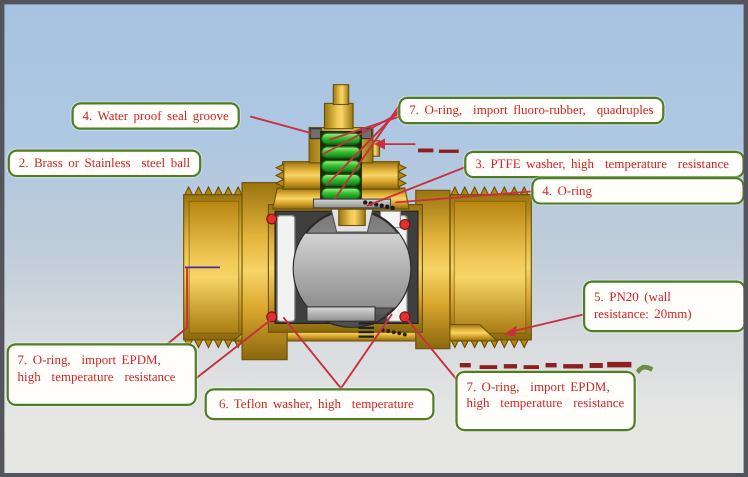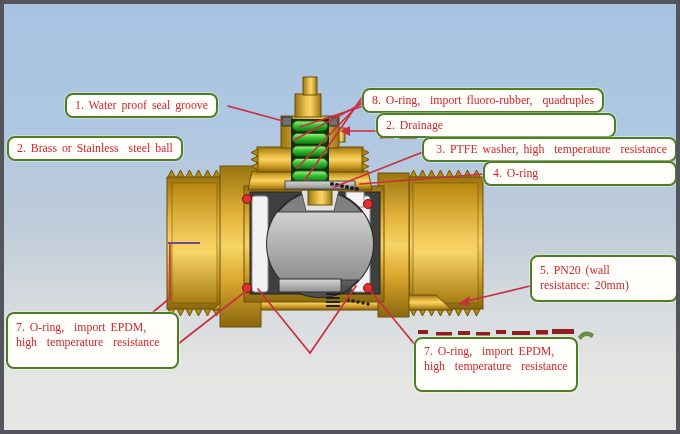--- a/index.html
+++ b/index.html
@@ -201,33 +201,33 @@
       <rect x="536" y="330" width="12" height="4.5"></rect>
         <rect x="552" y="329" width="22" height="5"></rect>
       <path d="M578,337 q6,-9 16,-3 l-2,4 q-7,-5 -11,2 Z" fill="#567f2b" opacity=".85"></path>
     </g>
     <g fill="#8e1f1f">
       <rect x="380" y="135" width="14" height="3.5"></rect>
         <rect x="399" y="136" width="18" height="3"></rect>
     </g>
   </svg>
 
-  <div class="callout" style="left:65px;top:93px;">1. Water proof seal groove</div>
+  <div class="callout" style="left:65px;top:93px;">4. Water proof seal groove</div>
   <div class="callout" style="left:7px;top:136px;">2. Brass or Stainless  steel ball</div>
 
-  <div class="callout" style="left:362px;top:88px;">8. O-ring,  import fluoro-rubber,  quadruples</div>
-  <div class="callout" style="left:376px;top:113px;width:240px;">2. Drainage</div>
-  <div class="callout" style="left:422px;top:137px;width:255px;text-align:right;">3. PTFE washer, high  temperature  resistance</div>
+  <div class="callout" style="left:362px;top:88px;">7. O-ring,  import fluoro-rubber,  quadruples</div>
+  <div class="callout" style="left:422px;top:137px;width:255px;">3. PTFE washer, high  temperature  resistance</div>
   <div class="callout" style="left:483px;top:161px;width:194px;">4. O-ring</div>
 
   <div class="callout multi" style="left:530px;top:255px;width:148px;height:47px;padding-top:6px;">
     <span class="ln">5. PN20 (wall</span>
     <span class="ln">resistance: 20mm)</span>
   </div>
 
+  <div class="callout c6" style="left:186px;top:353px;width:209px;">6. Teflon washer, high  temperature</div>
 
   <div class="callout multi" style="left:6px;top:312px;width:173px;height:57px;padding-top:6px;">
     <span class="ln">7. O-ring,  import EPDM,</span>
     <span class="ln">high  temperature  resistance</span>
   </div>
 
   <div class="callout multi" style="left:414px;top:337px;width:164px;height:55px;padding-top:5px;">
     <span class="ln">7. O-ring,  import EPDM,</span>
     <span class="ln">high  temperature  resistance</span>
   </div>

